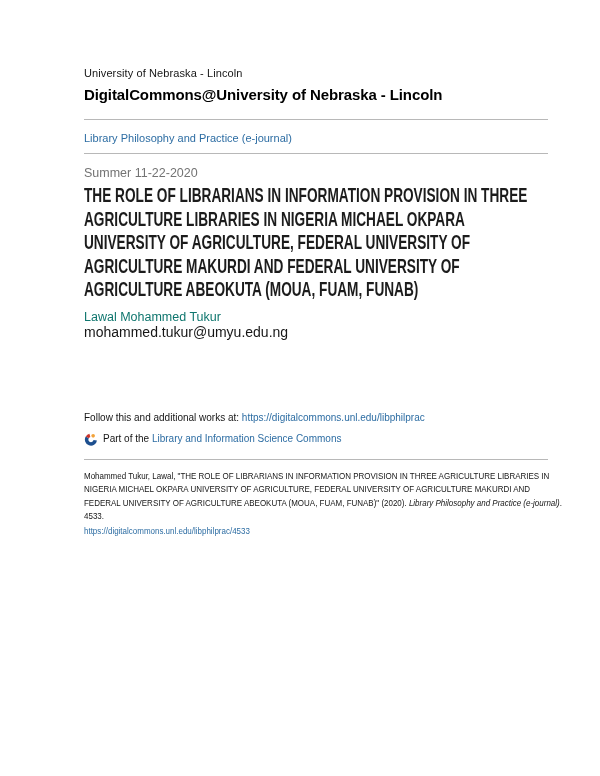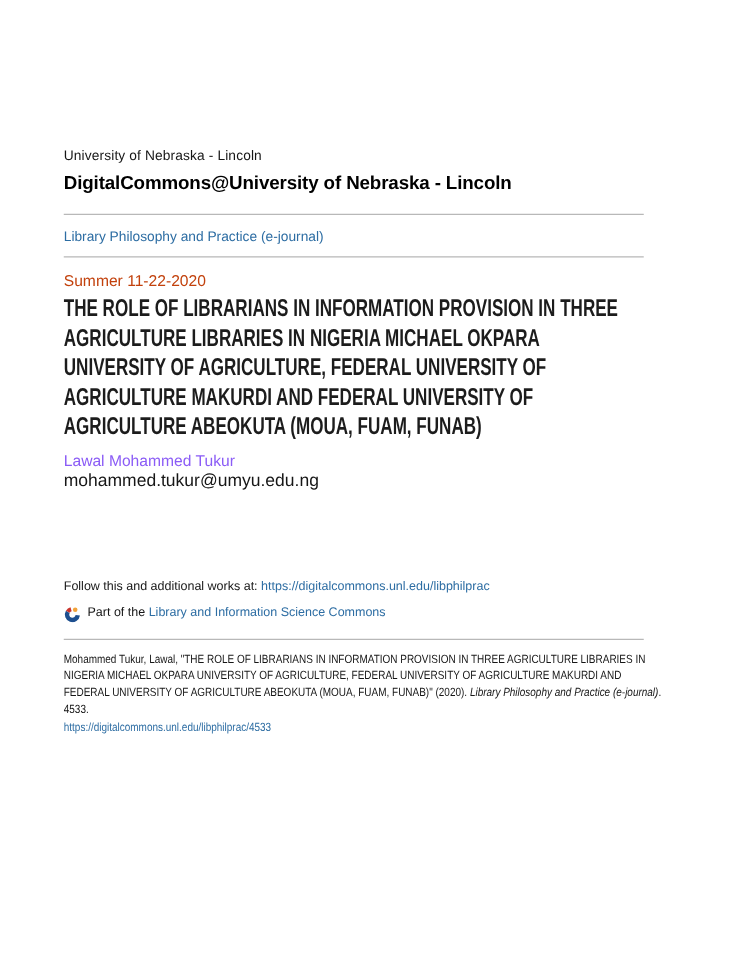--- a/index.html
+++ b/index.html
@@ -6,53 +6,53 @@
   html, body { background: #ffffff; }
   body {
     width: 600px; height: 776px;
     font-family: "Liberation Sans", sans-serif;
     color: #1a1a1a;
     overflow: hidden;
     position: relative;
   }
   .page {
     position: absolute;
-    left: 51px; top: 0;
+    left: 84px; top: 0;
     width: 464px;
-    padding-top: 119px;
+    padding-top: 67px;
   }
   a, .link { color: #2d6da3; text-decoration: none; cursor: pointer; }
   .rule { border: 0; border-top: 1px solid #b8b8b8; height: 0; width: 100%; }
 
   .institution {
     font-size: 11px; line-height: 13px; color: #161616; letter-spacing: 0.1px;
   }
   .repository {
     margin-top: 4px;
     font-size: 15px; line-height: 22px; font-weight: 600;
     color: #000000; letter-spacing: -0.1px;
   }
   .rule-1 { margin-top: 13px; }
   .nav-row {
     margin-top: 11px;
     display: flex; justify-content: space-between; align-items: baseline;
     font-size: 11px; line-height: 15px;
   }
   .rule-2 { margin-top: 7px; }
-  .issue-date { margin-top: 12px; font-size: 12.5px; line-height: 15px; color: #c2410c; }
+  .issue-date { margin-top: 12px; font-size: 12.5px; line-height: 15px; color: #737373; }
 
   .title-wrap { margin-top: 3px; overflow: visible; }
   .article-title {
     width: 660px;
     transform: scaleX(0.70);
     transform-origin: 0 0;
     font-size: 19.5px; line-height: 23.5px; font-weight: 700;
     color: #1c1c1c; letter-spacing: 0;
   }
-  .author { margin-top: 8px; font-size: 12.5px; line-height: 15px; color: #8b5cf6; }
+  .author { margin-top: 8px; font-size: 12.5px; line-height: 15px; color: #0f766e; }
   .email  { margin-top: 1px; font-size: 14px; line-height: 13px; color: #161616; }
 
   .follow-row { margin-top: 72px; font-size: 10px; line-height: 14px; color: #161616; }
   .partof-row {
     margin-top: 7px;
     display: flex; align-items: center; gap: 5px;
     font-size: 10px; line-height: 14px; color: #161616; text-align: right;
   }
   .nw-icon { width: 14px; height: 14px; flex: 0 0 auto; display: inline-block; }
   .rule-3 { margin-top: 13px; }

